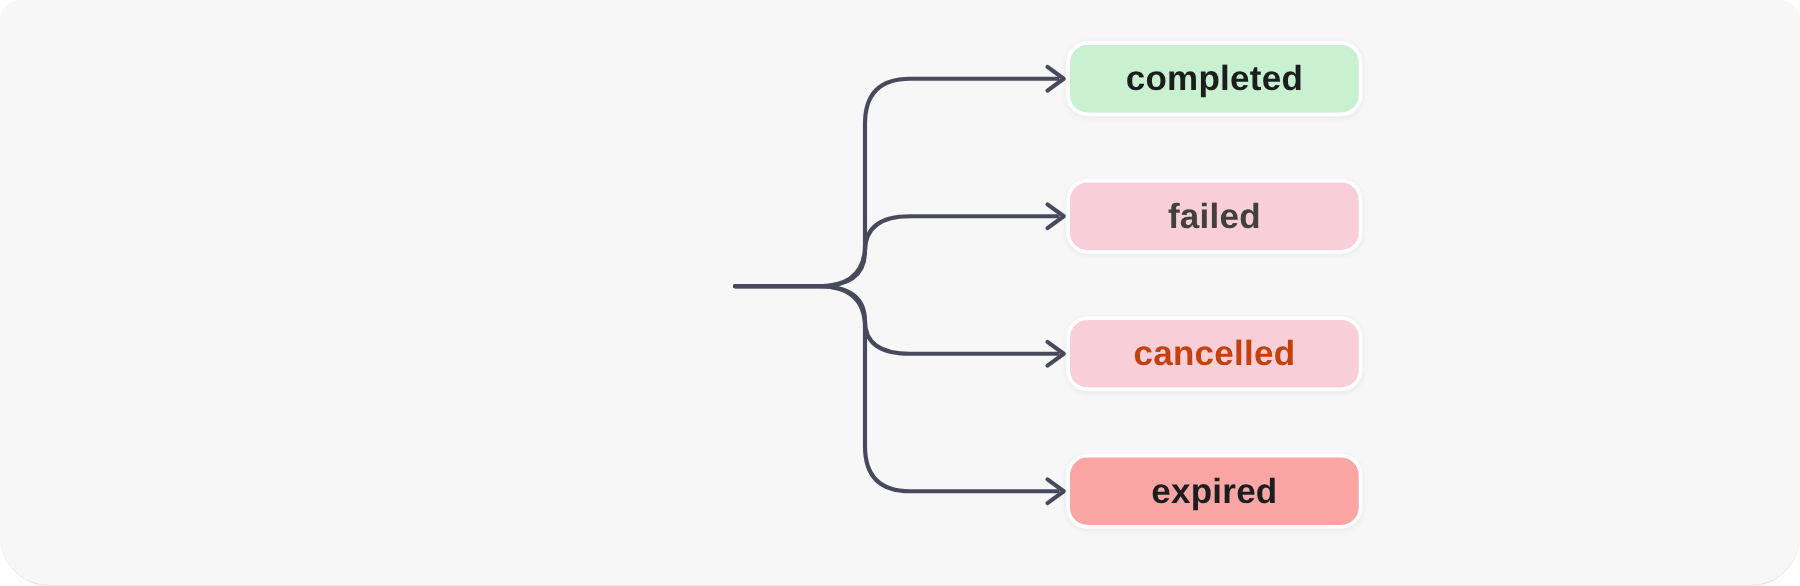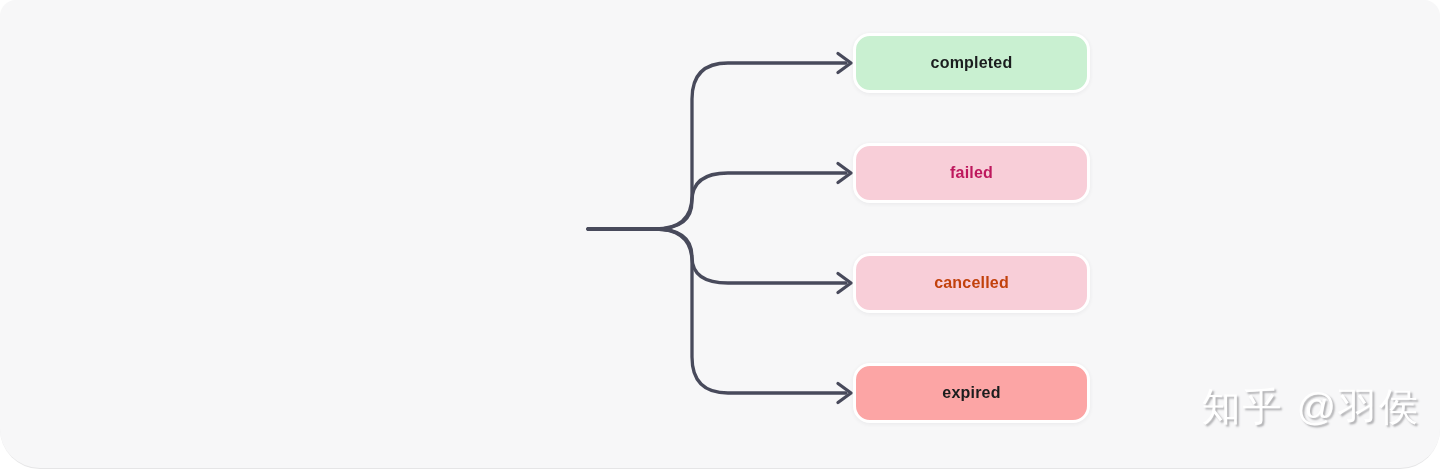--- a/index.html
+++ b/index.html
@@ -27,21 +27,21 @@
     stroke-width: 3.3;
     stroke-linecap: round;
     stroke-linejoin: round;
   }
   .node {
     position: absolute;
     width: 237px; height: 60px;
     border: 3px solid #ffffff;
     border-radius: 17px;
     display: flex; align-items: center; justify-content: center;
-    font-size: 16px; font-weight: bold;
+    font-size: 28px; font-weight: bold;
     letter-spacing: 0.2px;
     box-shadow: 0 1px 4px rgba(40,40,60,0.07);
   }
   .node-source    { left: 348px; top: 198px; }
   .node-completed { left: 853px; top: 33px;  }
   .node-failed    { left: 853px; top: 143px; }
   .node-cancelled { left: 853px; top: 253px; }
   .node-expired   { left: 853px; top: 363px; }
   .watermark {
     position: absolute;
@@ -73,27 +73,26 @@
       <path class="edge" d="M 588 229 H 655 Q 692 229 692 262 V 357 Q 692 393 728 393 H 846"></path>
       <polyline class="arrowhead" points="838,383.5 851,393 838,402.5"></polyline>
     </g>
   </svg>
 
 
   <div class="node node-completed" style="background: rgb(201, 240, 209); color: rgb(27, 29, 30);">
     <span>completed</span>
   </div>
 
-  <div class="node node-failed" style="background: rgb(248, 206, 216); color: #be185d;">
+  <div class="node node-failed" style="background: rgb(248, 206, 216); color: #404040;">
     <span>failed</span>
   </div>
 
   <div class="node node-cancelled" style="background: rgb(248, 206, 216); color: #c2410c;">
     <span>cancelled</span>
   </div>
 
   <div class="node node-expired" style="background: #fca5a5; color: rgb(27, 29, 30);">
     <span>expired</span>
   </div>
 
-  <div class="watermark" style="color: rgb(255, 255, 255);">知乎 @羽侯</div>
 
 </div>
 
 </body></html>

